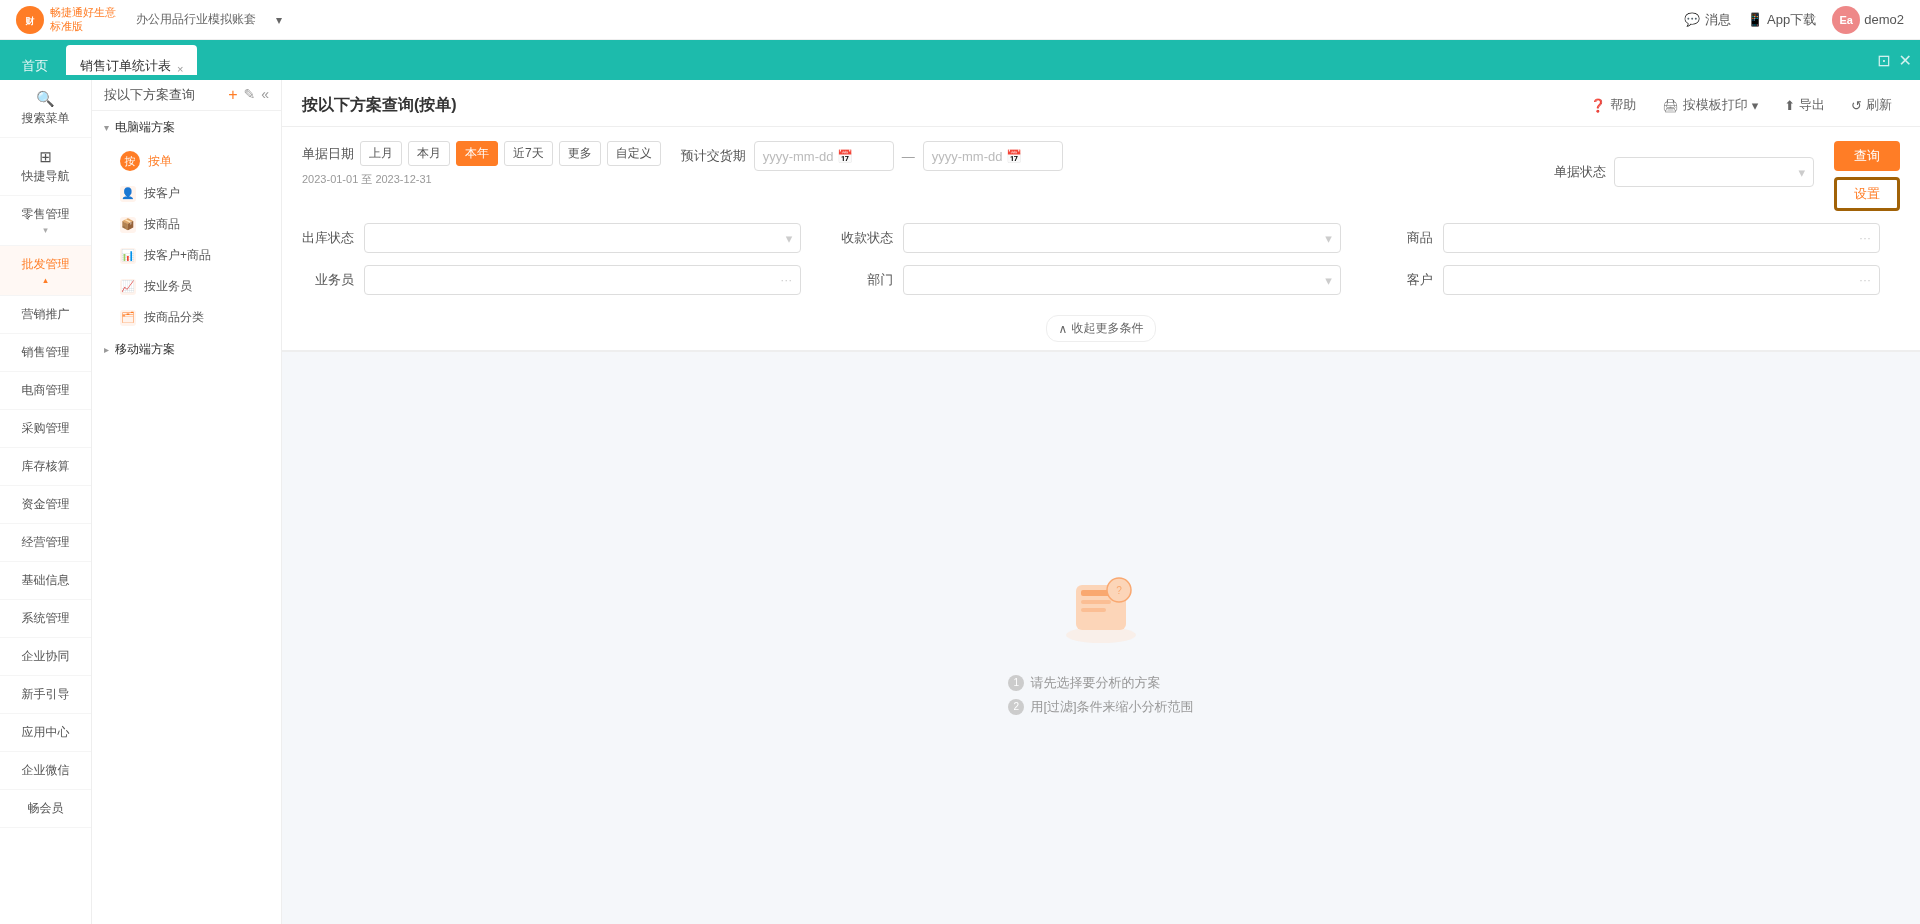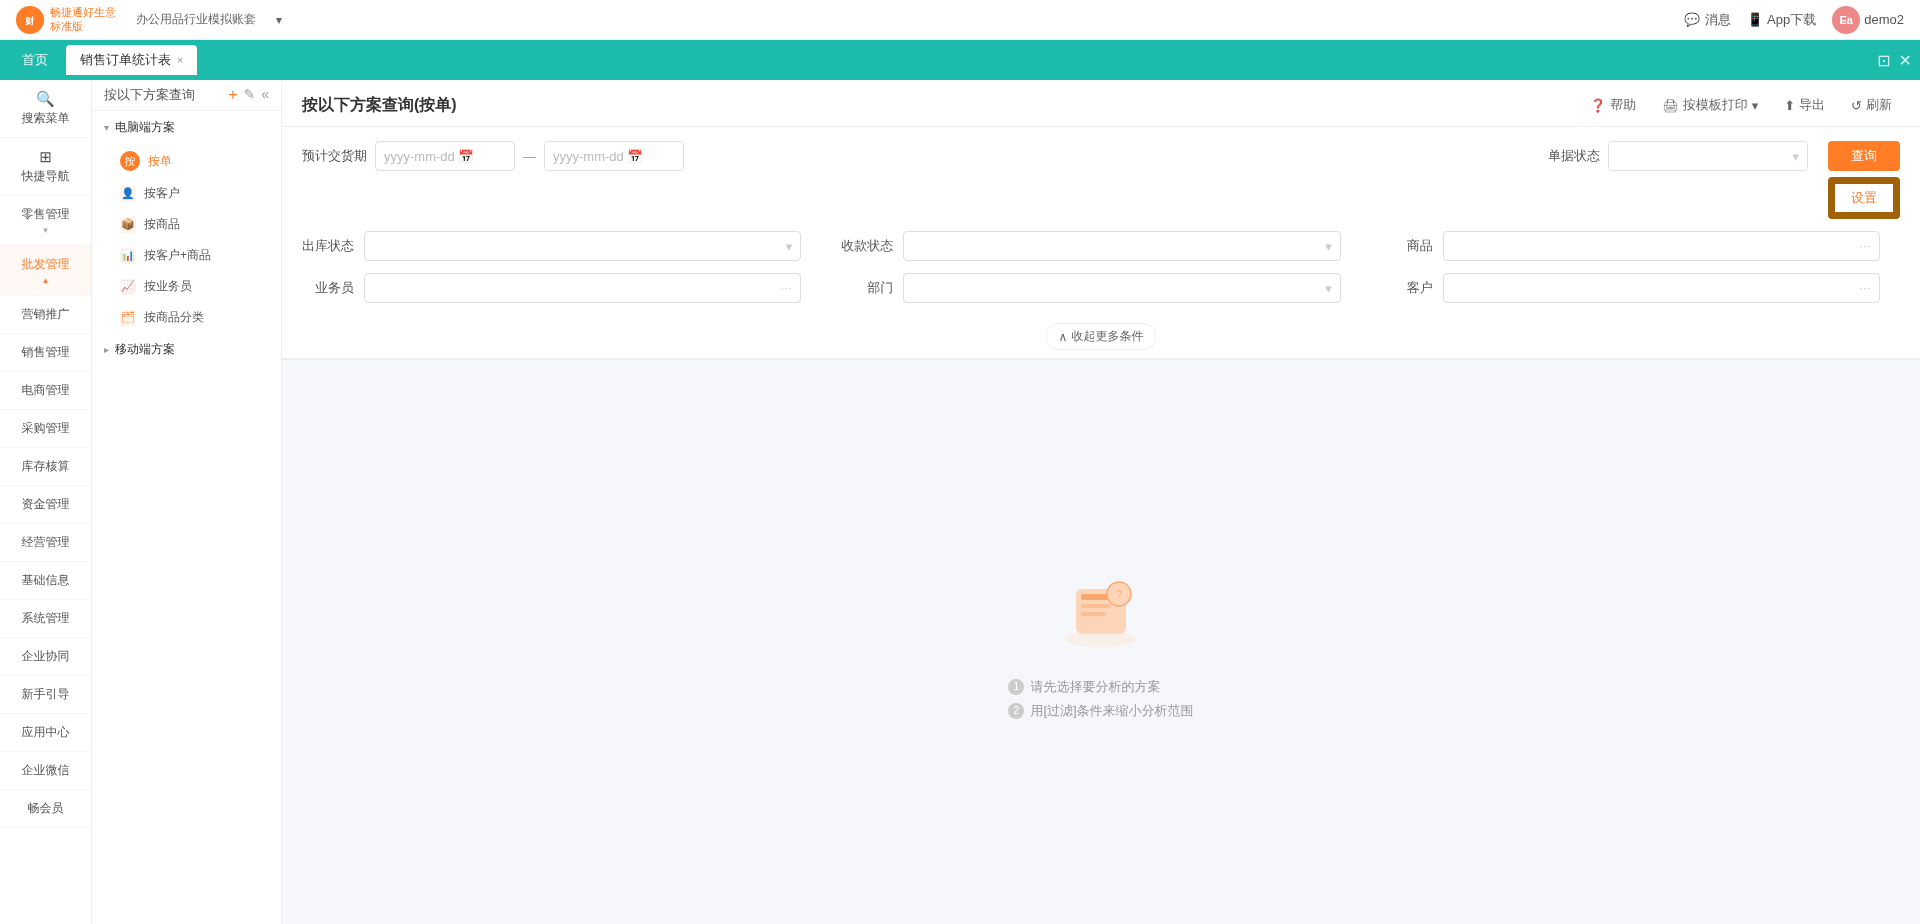--- a/index.html
+++ b/index.html
@@ -33,21 +33,21 @@
       align-items: center;
       flex-shrink: 0;
       padding: 0 8px;
       gap: 4px;
     }
     .tab-item {
       height: 30px;
       padding: 0 14px;
       border-radius: 4px 4px 0 0;
       display: flex;
-      align-items: center;
+      align-items: flex-end;
       gap: 6px;
       cursor: pointer;
       font-size: 13px;
       color: rgba(255,255,255,0.85);
     }
     .tab-item.active {
       background: #fff;
       color: #333;
     }
     .tab-item .close-btn { font-size: 11px; color: #999; cursor: pointer; }
@@ -197,21 +197,21 @@
       color: white;
       border: none;
       border-radius: 4px;
       padding: 6px 20px;
       font-size: 13px;
       cursor: pointer;
     }
     .btn-setting {
       background: #fff;
       color: #ff7d26;
-      border: 7px solid #a16207;
+      border: 3px solid #a16207;
       border-radius: 4px;
       padding: 5px 16px;
       font-size: 13px;
       cursor: pointer;
     }
 
     .empty-area {
       flex: 1;
       display: flex;
       flex-direction: column;
@@ -267,21 +267,21 @@
       display: flex;
       align-items: center;
       gap: 4px;
       font-size: 13px;
       color: #bbb;
       background: #fff;
       min-width: 140px;
       cursor: pointer;
     }
     .date-separator { color: #999; font-size: 13px; }
-    .status-section { display: flex; align-items: center; gap: 8px; }
+    .status-section { display: flex; align-items: center; gap: 8px; margin-top: 16px; }
     .status-label { font-size: 13px; color: #555; white-space: nowrap; }
     .status-select {
       height: 30px;
       border: 1px solid #ddd;
       border-radius: 4px;
       padding: 0 8px;
       display: flex;
       align-items: center;
       justify-content: space-between;
       font-size: 13px;
@@ -483,20 +483,32 @@
             <span>刷新</span>
           </div>
         </div>
       </div>
 
       <div class="main-filter-wrap">
         <div class="main-filter-inner">
 
           <div class="row1">
 
+            <div class="date-section">
+              <div class="date-btns-row">
+                <span class="date-label">单据日期</span>
+                <button class="date-btn">上月</button>
+                <button class="date-btn">本月</button>
+                <button class="date-btn active">本年</button>
+                <button class="date-btn">近7天</button>
+                <button class="date-btn">更多</button>
+                <button class="date-btn">自定义</button>
+              </div>
+              <div class="date-subtext">2023-01-01 至 2023-12-31</div>
+            </div>
 
             <div class="expected-date-section">
               <span class="expected-label">预计交货期</span>
               <div class="date-input-box">
                 <span>yyyy-mm-dd</span>
                 <span style="color:#ccc;">📅</span>
               </div>
               <span class="date-separator">—</span>
               <div class="date-input-box">
                 <span>yyyy-mm-dd</span>

